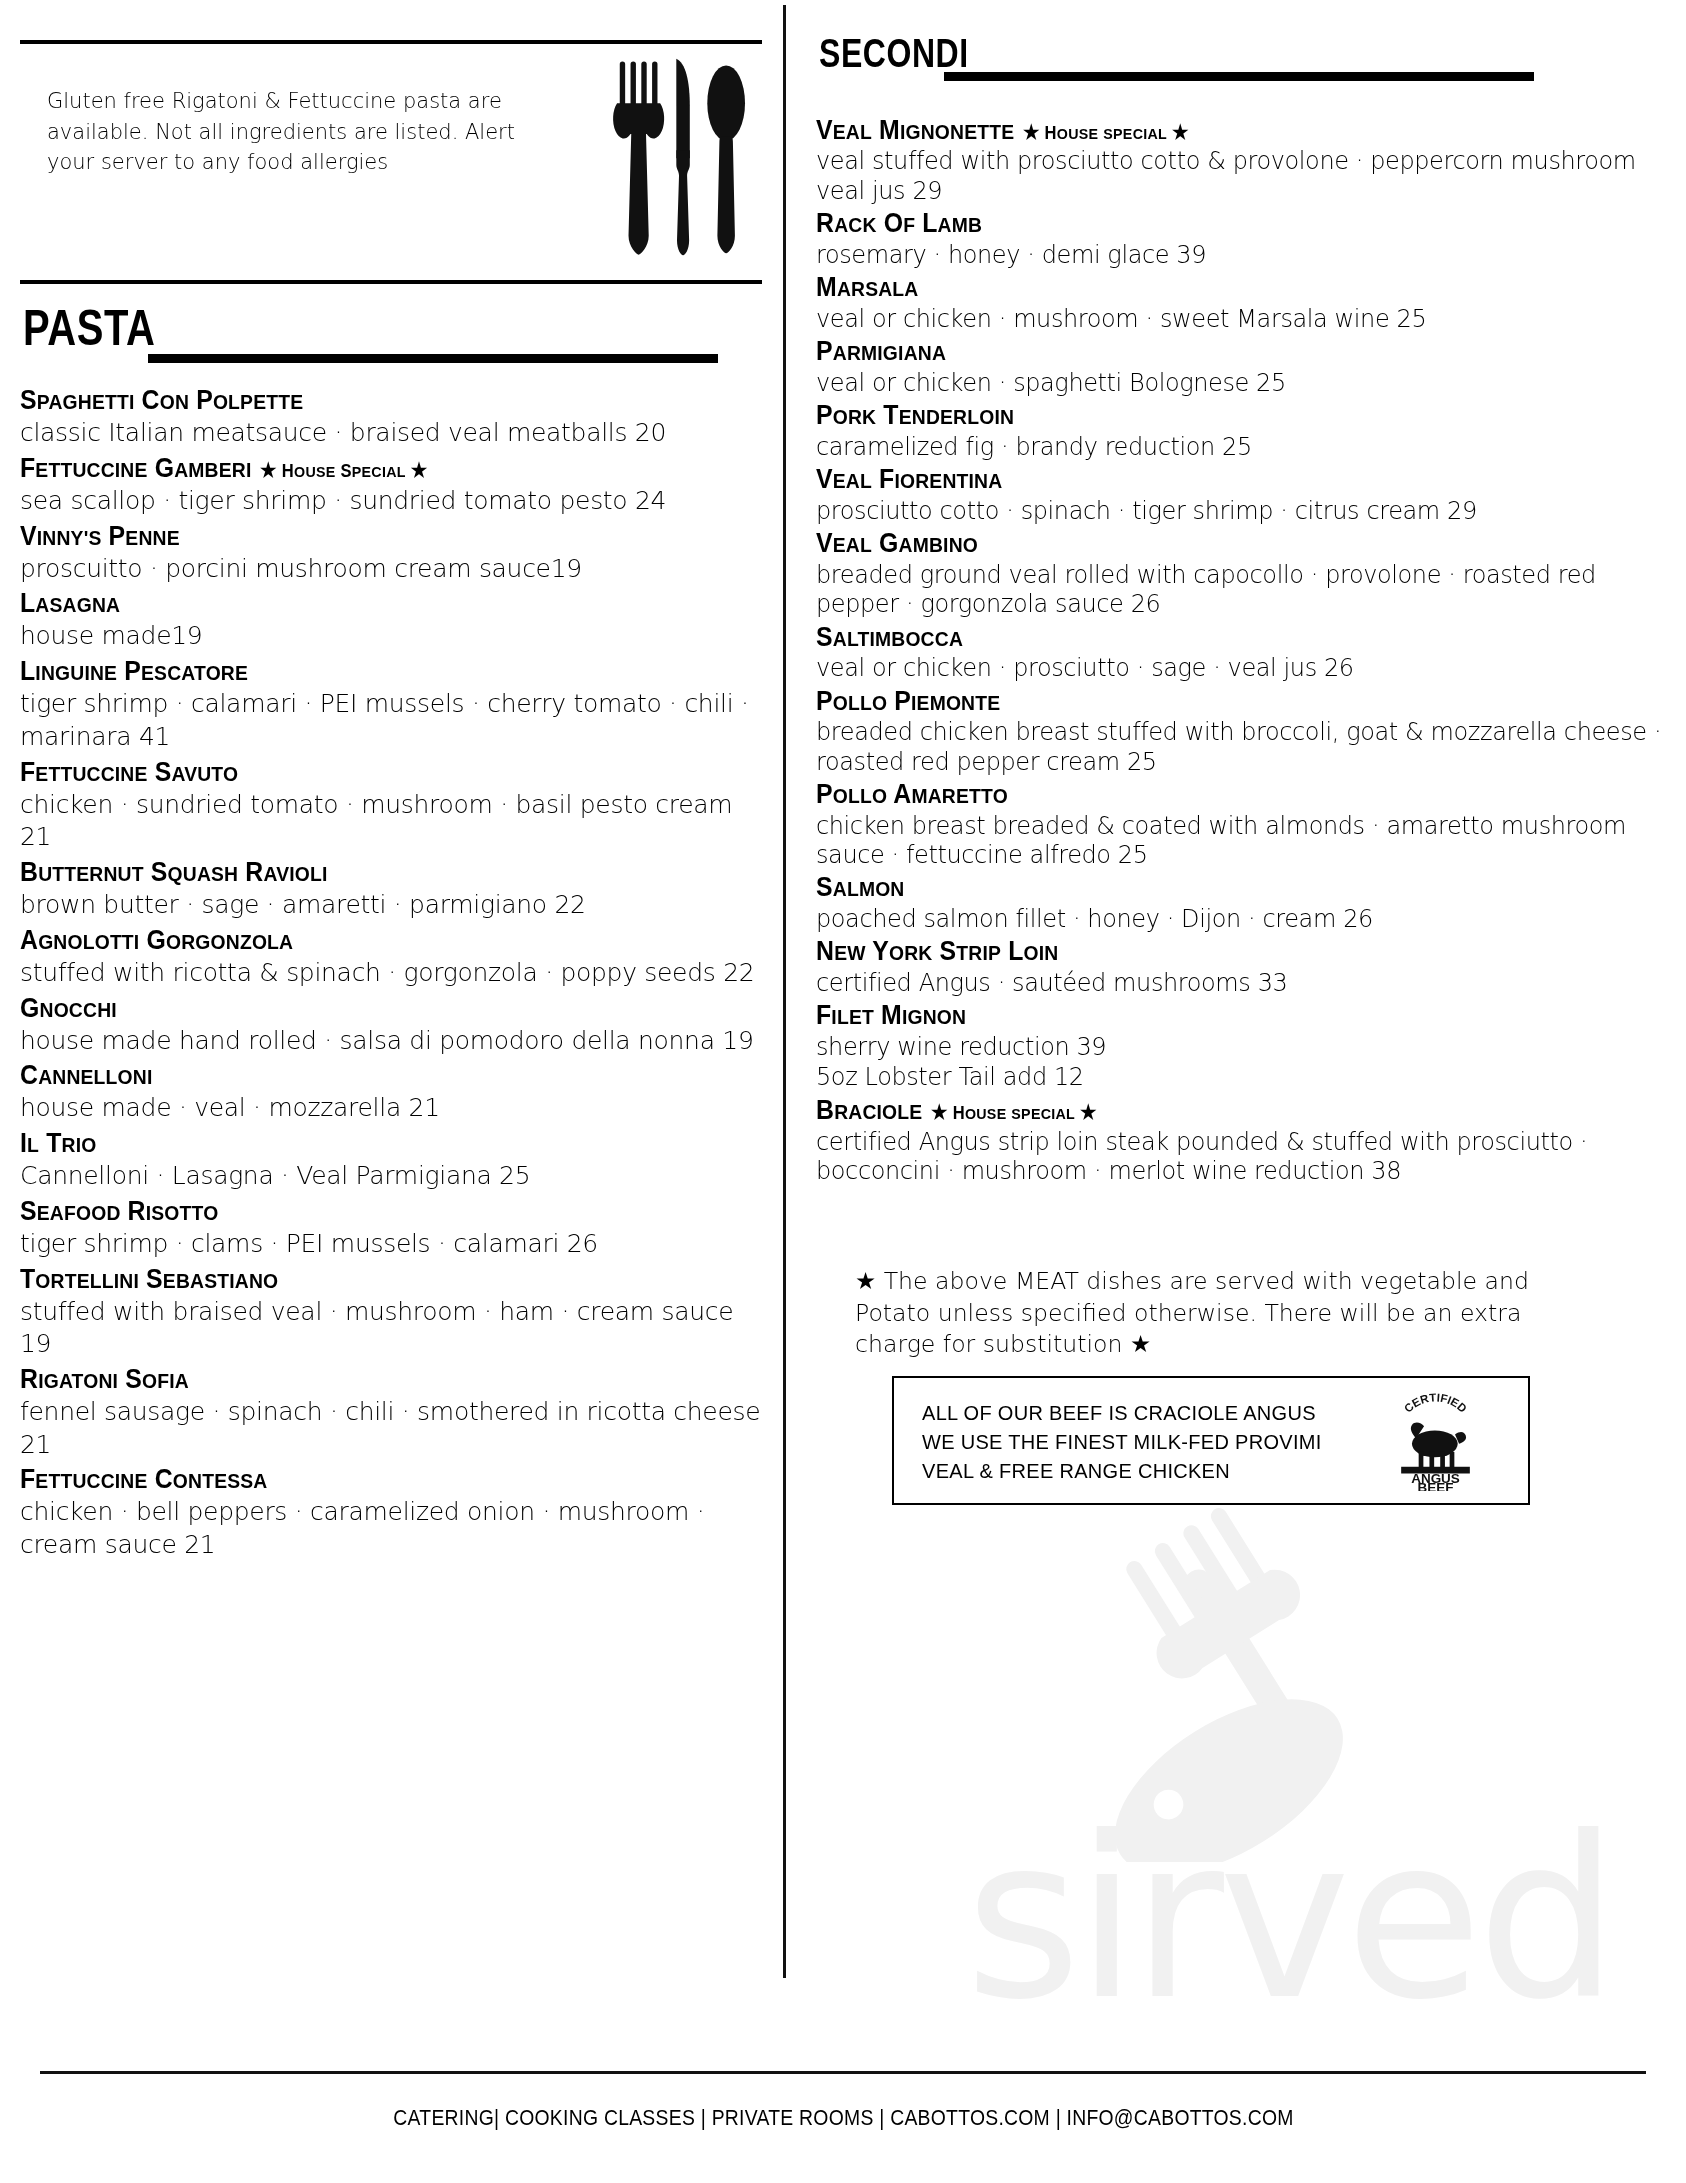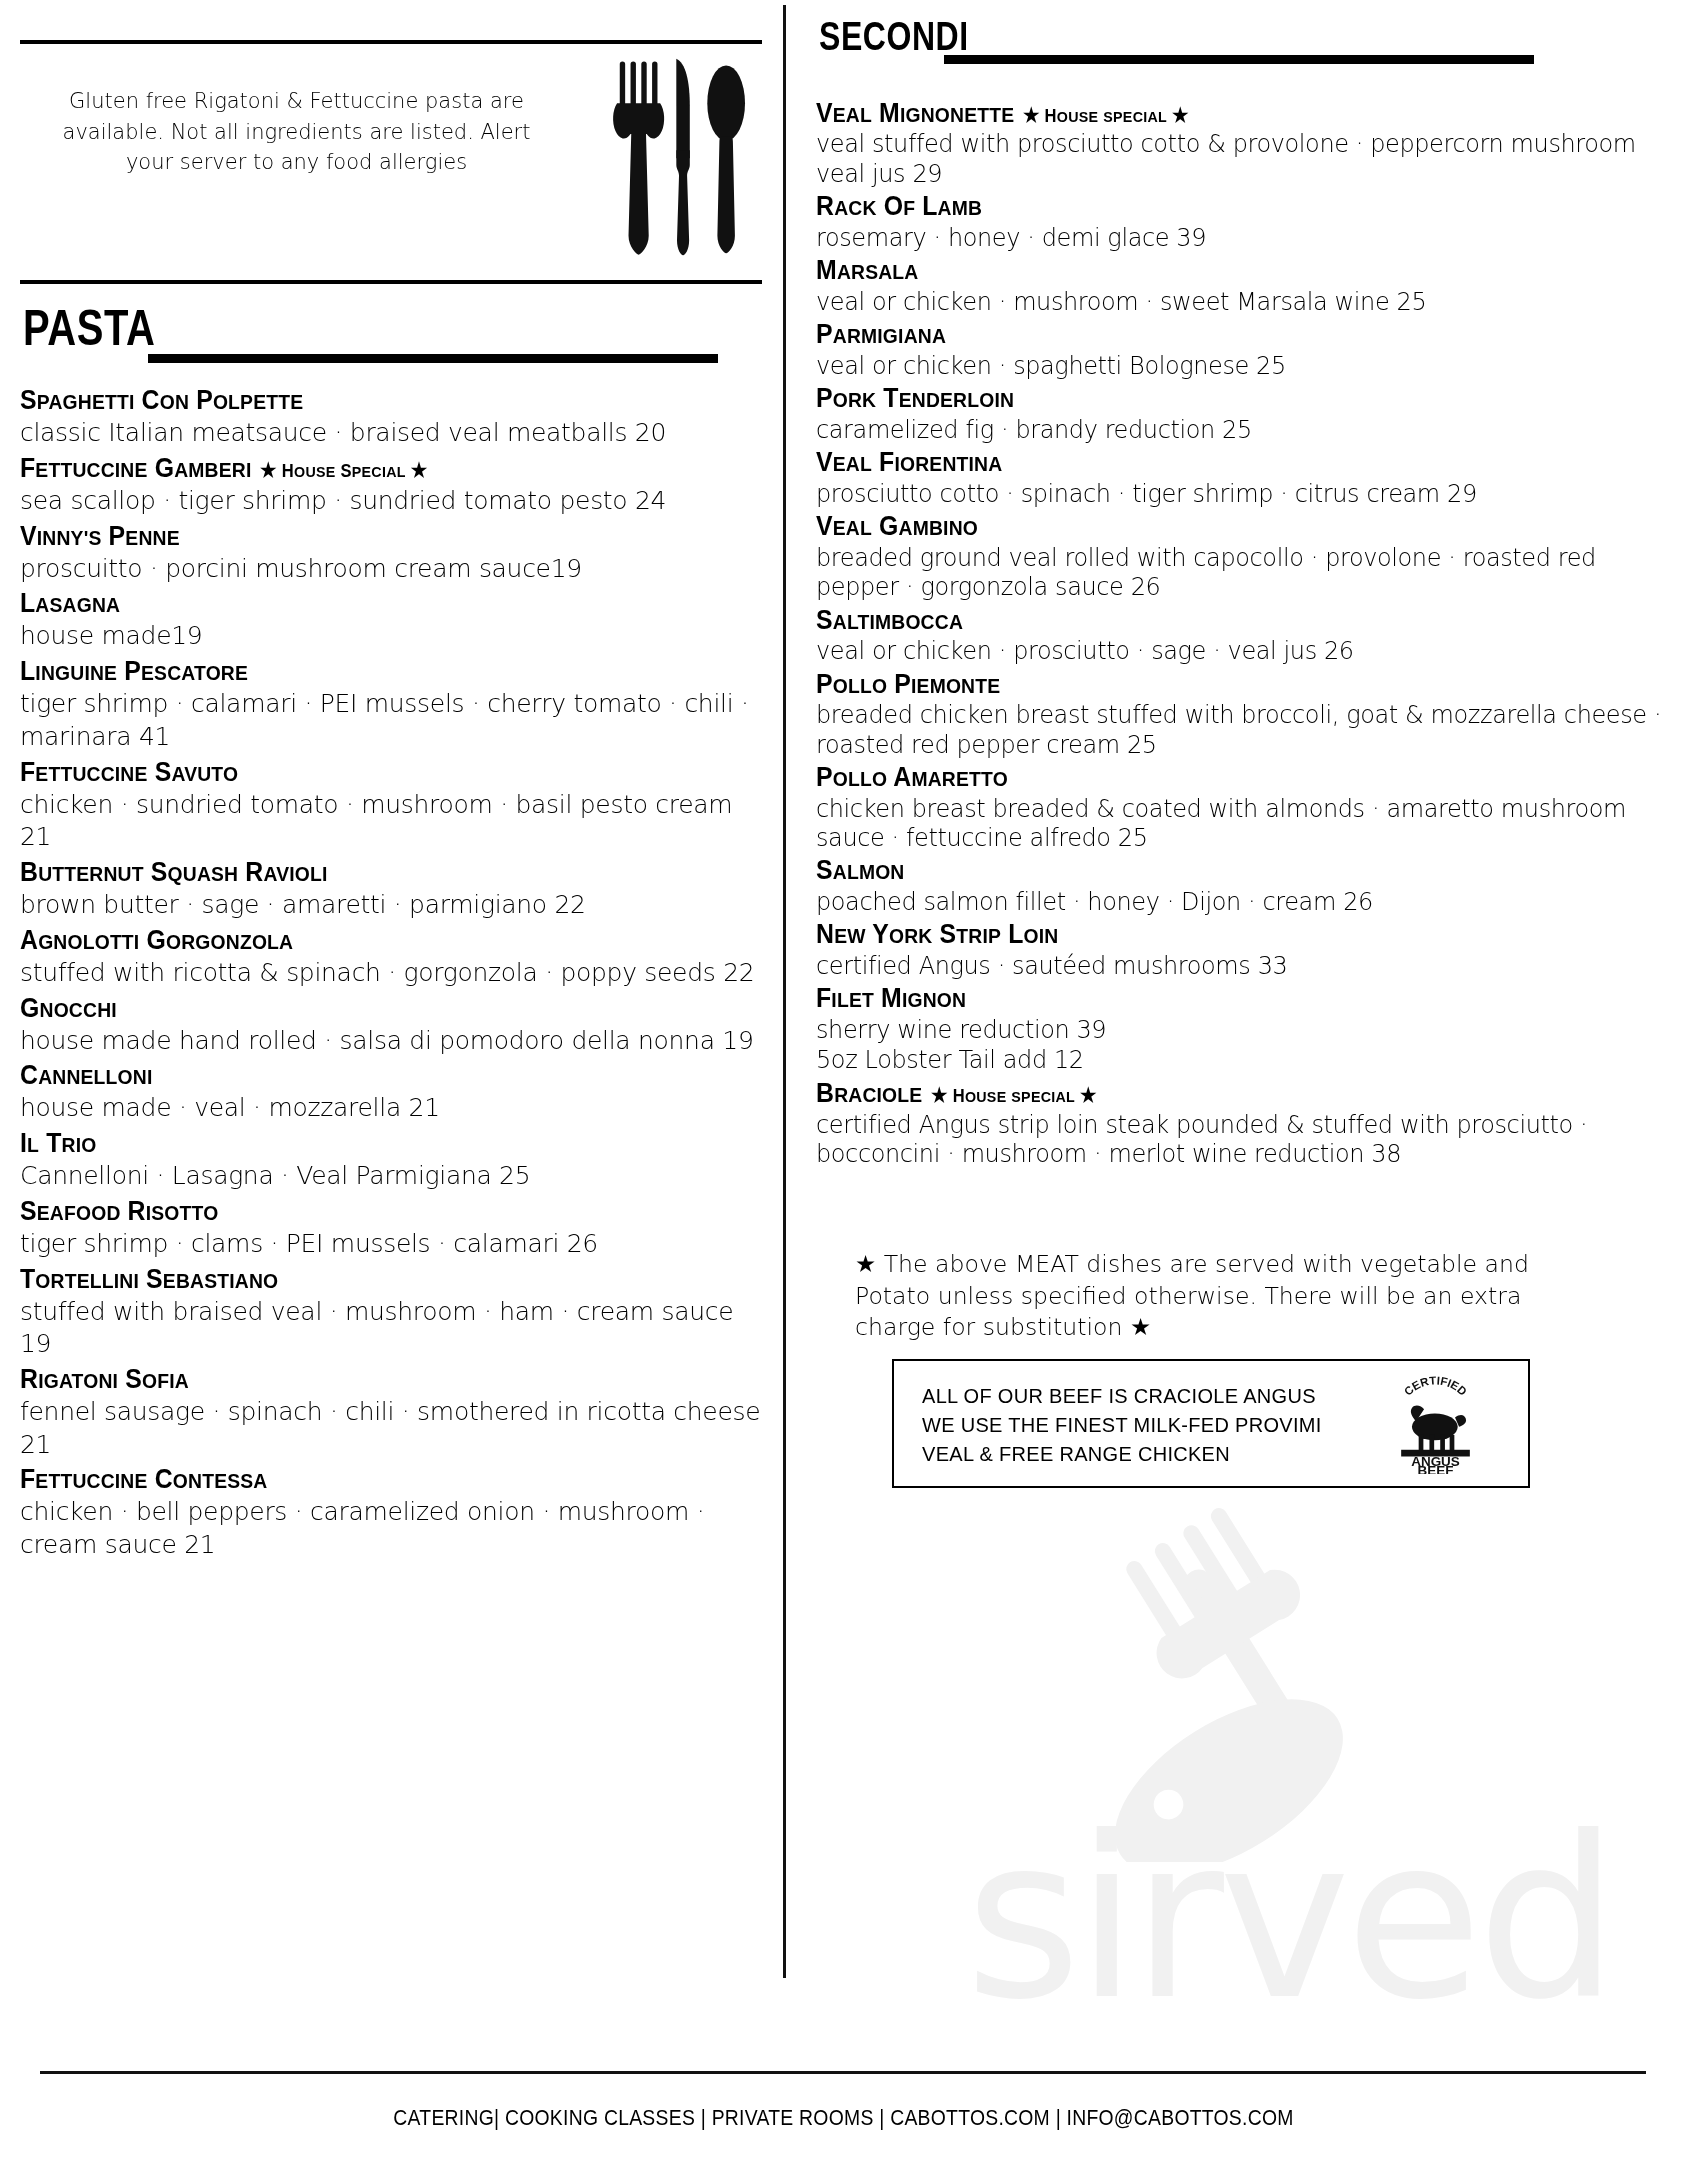--- a/index.html
+++ b/index.html
@@ -33,21 +33,21 @@
   
   .colL{position:absolute;left:20px;top:0px;width:742px;}
 
   .notice-box{
     margin-top:40px;
     border-top:4px solid #000;border-bottom:4px solid #000;
     height:236px;position:relative;
   }
   .notice-text{
     position:absolute;left:27px;top:42px;width:499px;
-    text-align:center;font-size:21px;line-height:1.46;
+    font-size:21px;line-height:1.46;
     font-family:"DejaVu Sans", sans-serif;font-weight:300;
   }
   .cutlery{position:absolute;left:586px;top:12px;}
 
   .sect-head{
     position:relative;margin-top:19px;height:65px;
   }
   .sect-head .ttl{
     position:absolute;left:3.4px;top:0px;
     font-size:50px;font-weight:bold;letter-spacing:0.7px;
@@ -74,21 +74,21 @@
   .badge .st{font-size:20px;}
   .badge .sm{font-size:15.5px;}
   .dish-desc{
     font-size:25px;line-height:1.30;margin-bottom:1.3px;
     font-family:"DejaVu Sans", sans-serif;font-weight:300;
     letter-spacing:-0.3px;
   }
 
   
   .colR{position:absolute;left:816px;top:0px;width:850px;}
-  .colR .sect-head{margin-top:16px;height:53px;}
+  .colR .sect-head{margin-top:33px;height:53px;}
   .colR .sect-head .ttl{font-size:40px;}
 
   .colR .items{margin-top:28px;}
   .colR .dish-name{font-size:27px;line-height:1.24;}
   .colR .dish-desc{font-size:24px;line-height:1.22;letter-spacing:-0.4px;}
 
   
   .meat-note{
     margin-top:80px;text-align:left;width:722px;margin-left:39px;
     font-size:23.6px;line-height:1.34;

